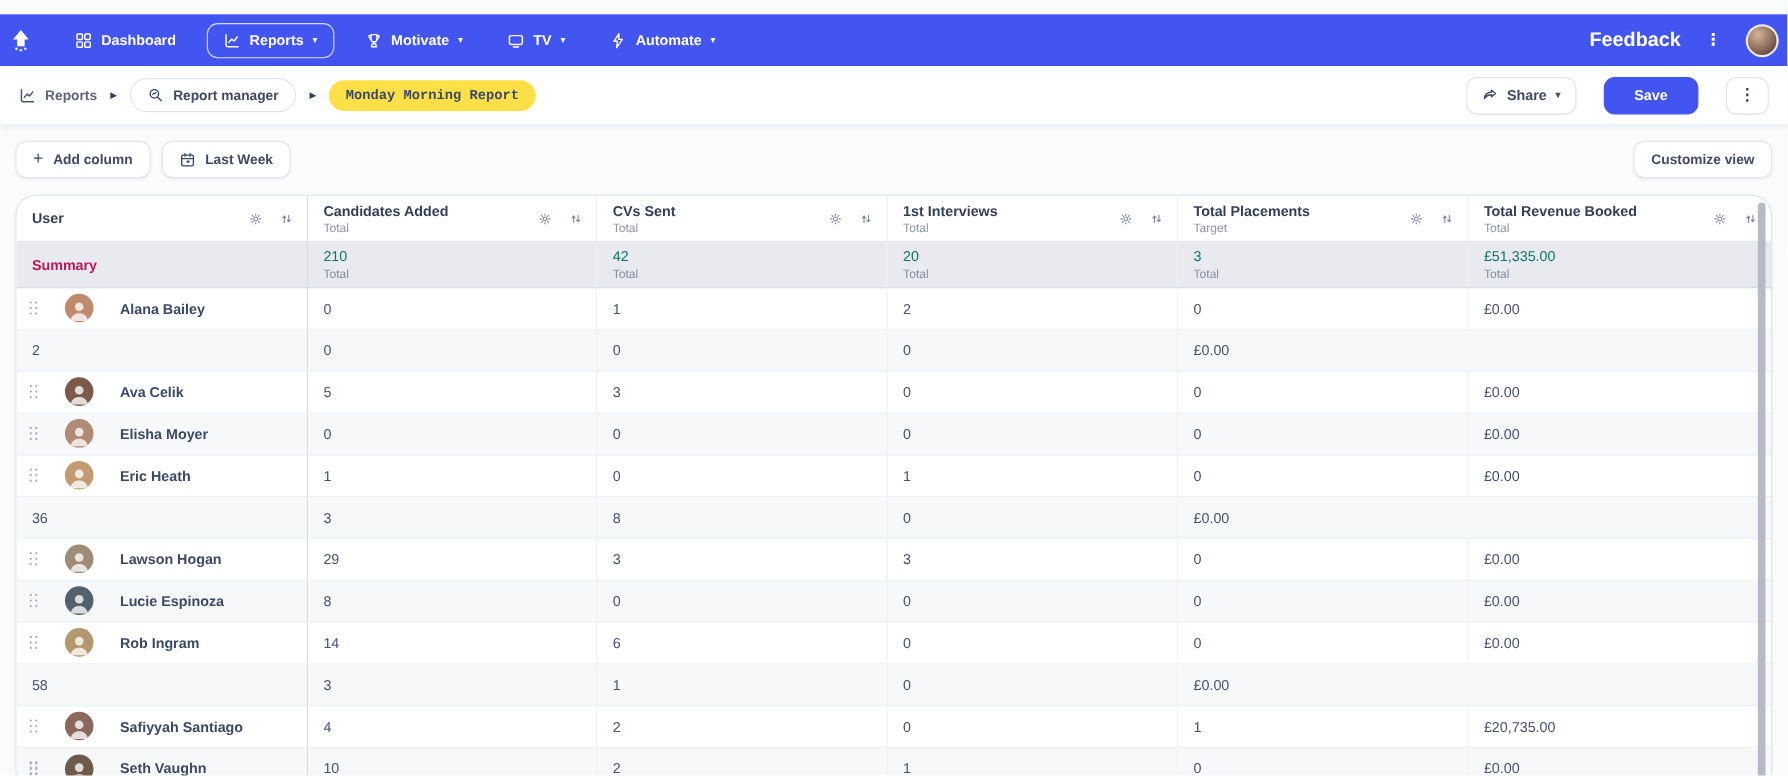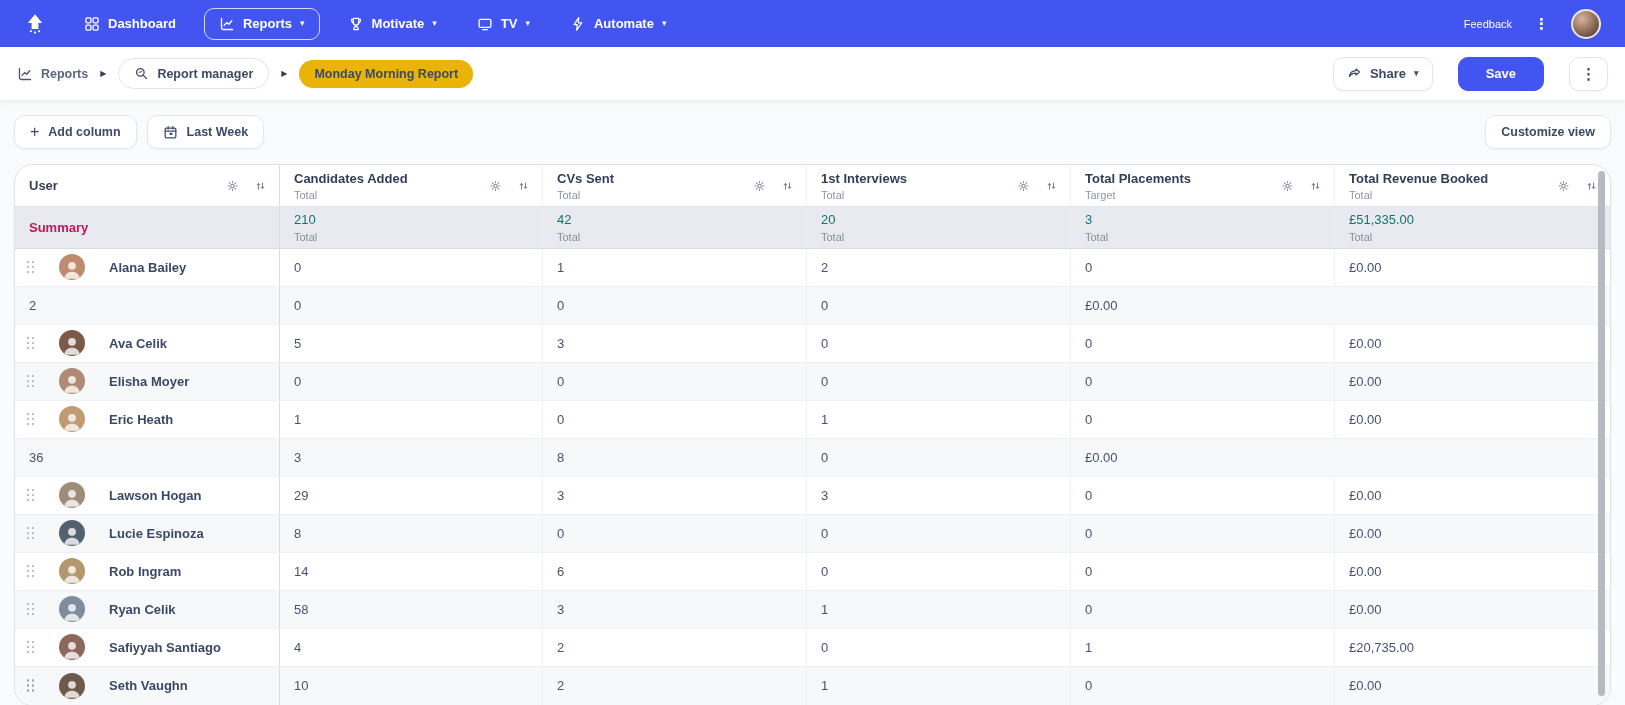--- a/index.html
+++ b/index.html
@@ -8,37 +8,38 @@
     background: #fafbfc;
     font-family: "Liberation Sans", "DejaVu Sans", sans-serif;
     -webkit-font-smoothing: antialiased;
   }
   svg { display: block; }
 
   
   .nav {
     height: 47px; background: #4355f1; color: #fff;
     display: flex; align-items: center; justify-content: space-between;
-    padding: 0 24px;
+    padding: 0 8px;
+    margin-top: 13px;
   }
   .nav-left { display: flex; align-items: center; }
   .logo { margin-right: 26px; cursor: pointer; }
   .logo svg { width: 22px; height: 22px; }
   .nav-menu { display: flex; align-items: center; gap: 16px; }
   .nav-item {
     display: flex; align-items: center; gap: 8px;
     font-size: 13px; font-weight: 700; color: #fff;
     padding: 7px 11px; border: 1.5px solid transparent; border-radius: 10px;
     cursor: pointer; white-space: nowrap;
   }
   .nav-item.active { border-color: rgba(255,255,255,.78); padding-left: 14px; padding-right: 14px; }
   .ic16 svg { width: 16px; height: 16px; }
   .caret { font-size: 9px; line-height: 1; opacity: .95; }
   .nav-right { display: flex; align-items: center; gap: 22px; }
-  .feedback { font-size: 11px; font-weight: 400; cursor: pointer; }
+  .feedback { font-size: 18px; font-weight: 700; cursor: pointer; }
   .kebab { font-size: 15px; font-weight: 700; letter-spacing: 0; cursor: pointer; line-height: 1; }
   .nav-avatar {
     width: 30px; height: 30px; border-radius: 50%;
     background: radial-gradient(circle at 35% 30%, #d8b49a 0%, #8a6a58 55%, #41302b 100%);
     border: 2px solid rgba(255,255,255,.85); cursor: pointer;
   }
 
   
   .crumbbar {
     height: 53px; background: #fff; position: relative; z-index: 2;
@@ -49,21 +50,21 @@
   .crumbs { display: flex; align-items: center; gap: 12px; color: #5b667d; }
   .crumb-root { display: flex; align-items: center; gap: 8px; font-size: 12.5px; font-weight: 600; color: #5b667d; cursor: pointer; }
   .crumb-root svg { width: 16px; height: 16px; color: #4a5570; }
   .crumb-sep { font-size: 8px; color: #343f58; }
   .pill {
     display: flex; align-items: center; gap: 8px;
     font-size: 12.5px; font-weight: 700; color: #3c4963;
     border-radius: 16px; padding: 7px 15px; cursor: pointer; white-space: nowrap;
   }
   .pill.outline { background: #fff; border: 1.5px solid #e2e5eb; }
-  .pill.filled { background: #eab308; }
+  .pill.filled { background: #fde047; font-family: Liberation Mono, monospace; }
   .pill svg { width: 15px; height: 15px; color: #3c4963; }
   .crumb-actions { display: flex; align-items: center; gap: 25px; }
   .btn {
     display: inline-flex; align-items: center; gap: 8px;
     height: 34px; padding: 0 13px; border-radius: 10px;
     background: #fff; border: 1px solid #e2e5eb;
     font-size: 13px; font-weight: 700; color: #3c4963; cursor: pointer;
     box-shadow: 0 1px 2px rgba(20,30,60,.04);
   }
   .btn svg { width: 15px; height: 15px; }
@@ -532,30 +533,20 @@
             </span>
             <span class="uname">Rob Ingram</span>
           </div>
           <div class="bcell num">14</div>
           <div class="bcell num">6</div>
           <div class="bcell num">0</div>
           <div class="bcell num">0</div>
           <div class="bcell num">£0.00</div>
         </div>
         <div class="trow brow stripe">
-          <div class="bcell ucell">
-            <span class="drag"></span>
-            <span class="avatar" style="background:#7e8c9b">
-              <svg viewBox="0 0 18 18" fill="rgba(255,255,255,0.78)">
-                <circle cx="9" cy="6.4" r="3.2"></circle>
-                <path d="M2.6 17c.5-3.8 3.1-5.7 6.4-5.7s5.9 1.9 6.4 5.7z"></path>
-              </svg>
-            </span>
-            <span class="uname">Ryan Celik</span>
-          </div>
           <div class="bcell num">58</div>
           <div class="bcell num">3</div>
           <div class="bcell num">1</div>
           <div class="bcell num">0</div>
           <div class="bcell num">£0.00</div>
         </div>
         <div class="trow brow">
           <div class="bcell ucell">
             <span class="drag"></span>
             <span class="avatar" style="background:#8c685c">

